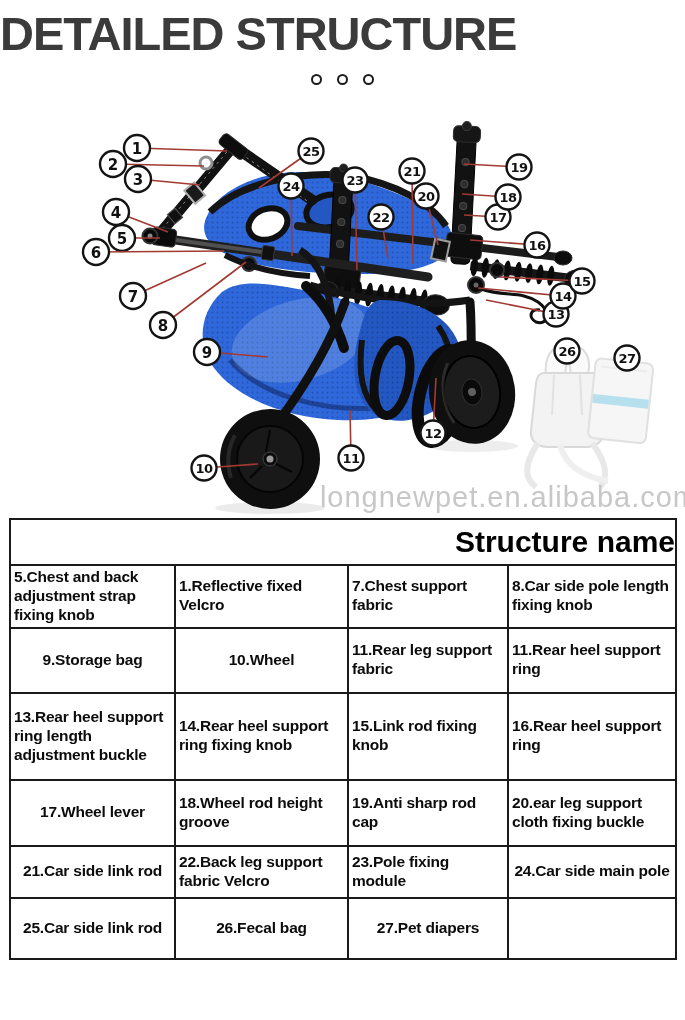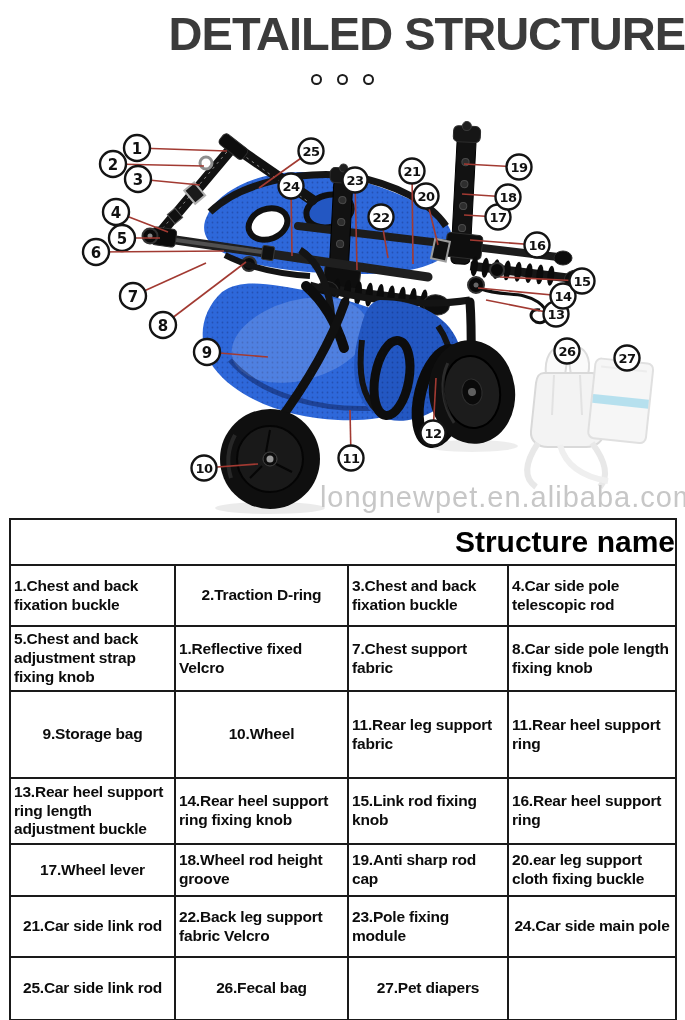--- a/index.html
+++ b/index.html
@@ -3,21 +3,21 @@
 <meta charset="utf-8">
 <style>
   :root{
     --title_gray:#3b3b3b; --mesh_blue:#2e68da; --mesh_blue_dark:#2357c2;
     --leader_red:#a23a32; --frame_black:#131313; --table_border:#1a1a1a;
     --watermark_gray:#c7c7c7; --diaper_stripe:#aadcec;
   }
   html,body{margin:0;padding:0;background:#fff;}
   .page{position:relative;width:685px;height:1020px;background:#fff;overflow:hidden;
         font-family:"Liberation Sans",sans-serif;}
-  h1.title{margin:8px 0 12px;text-align:right;font-size:47px;line-height:1.12;
+  h1.title{margin:8px 0 12px;text-align:left;font-size:47px;line-height:1.12;
         font-weight:bold;letter-spacing:-1px;color:var(--title_gray);}
   .dots{display:flex;justify-content:center;gap:15px;margin-top:13px;}
   .dot{width:7px;height:7px;border:2.2px solid #1c1c1c;border-radius:50%;background:#fff;}
   .figure{position:absolute;left:0;top:120px;width:685px;height:398px;}
   .figure svg{position:absolute;left:0;top:0;}
   .watermark{position:absolute;left:13px;bottom:4px;width:100%;text-align:right;
         font-size:29px;letter-spacing:1px;color:var(--watermark_gray);
         font-family:"Liberation Sans",sans-serif;}
   table.struct{position:absolute;left:9px;top:518px;width:666px;border-collapse:collapse;
         table-layout:fixed;background:#fff;}
@@ -308,26 +308,20 @@
         <col style="width:160px">
         <col style="width:168px">
       </colgroup>
     <thead>
       <tr>
           <th colspan="4">Structure name</th>
         </tr>
     </thead>
     <tbody id="table-body">
         <tr>
-          <td><span class="cb">1.Chest and back fixation buckle</span></td>
-          <td><span class="cb">2.Traction D-ring</span></td>
-          <td><span class="cb">3.Chest and back fixation buckle</span></td>
-          <td><span class="cb">4.Car side pole telescopic rod</span></td>
-        </tr>
-        <tr>
           <td><span class="cb">5.Chest and back adjustment strap fixing knob</span></td>
           <td><span class="cb">1.Reflective fixed Velcro</span></td>
           <td><span class="cb">7.Chest support fabric</span></td>
           <td><span class="cb">8.Car side pole length fixing knob</span></td>
         </tr>
         <tr>
           <td><span class="cb">9.Storage bag</span></td>
           <td><span class="cb">10.Wheel</span></td>
           <td><span class="cb">11.Rear leg support fabric</span></td>
           <td><span class="cb">11.Rear heel support ring</span></td>

